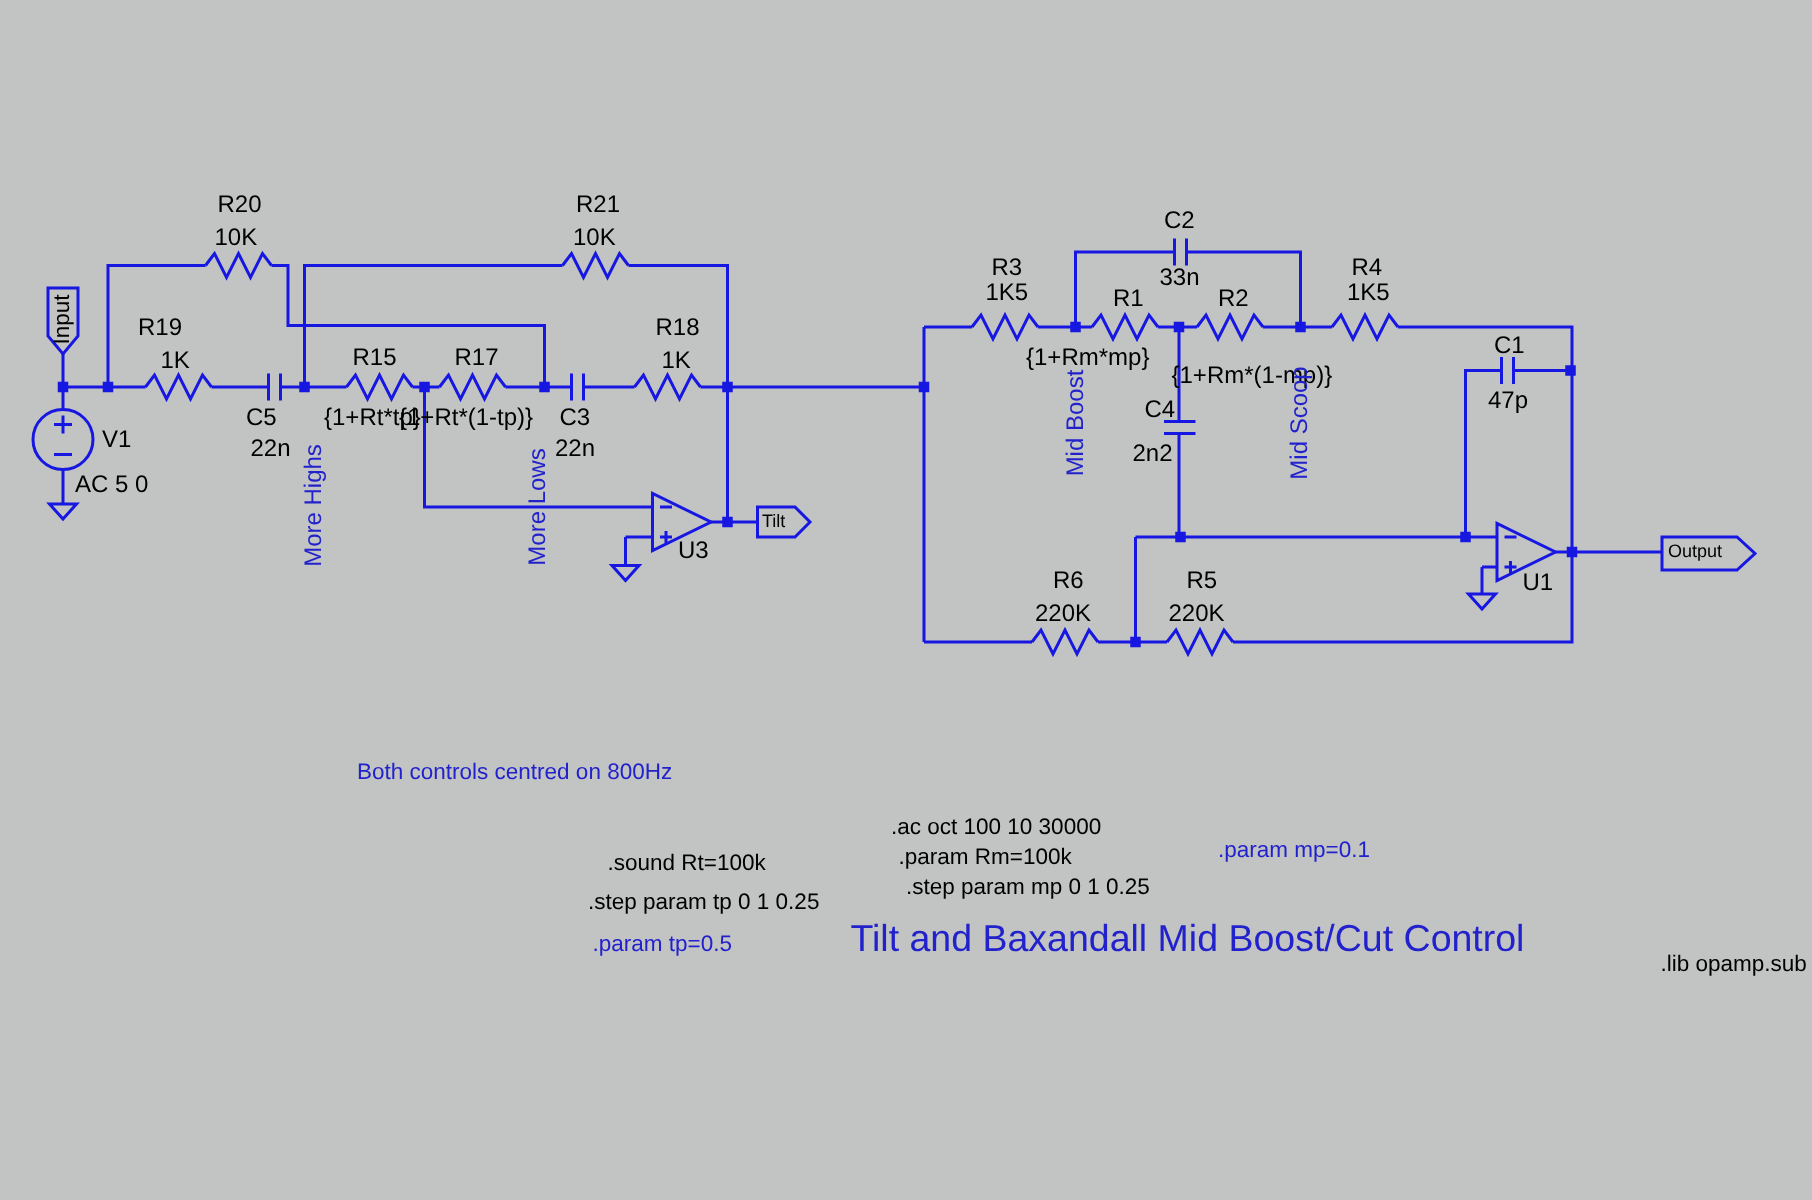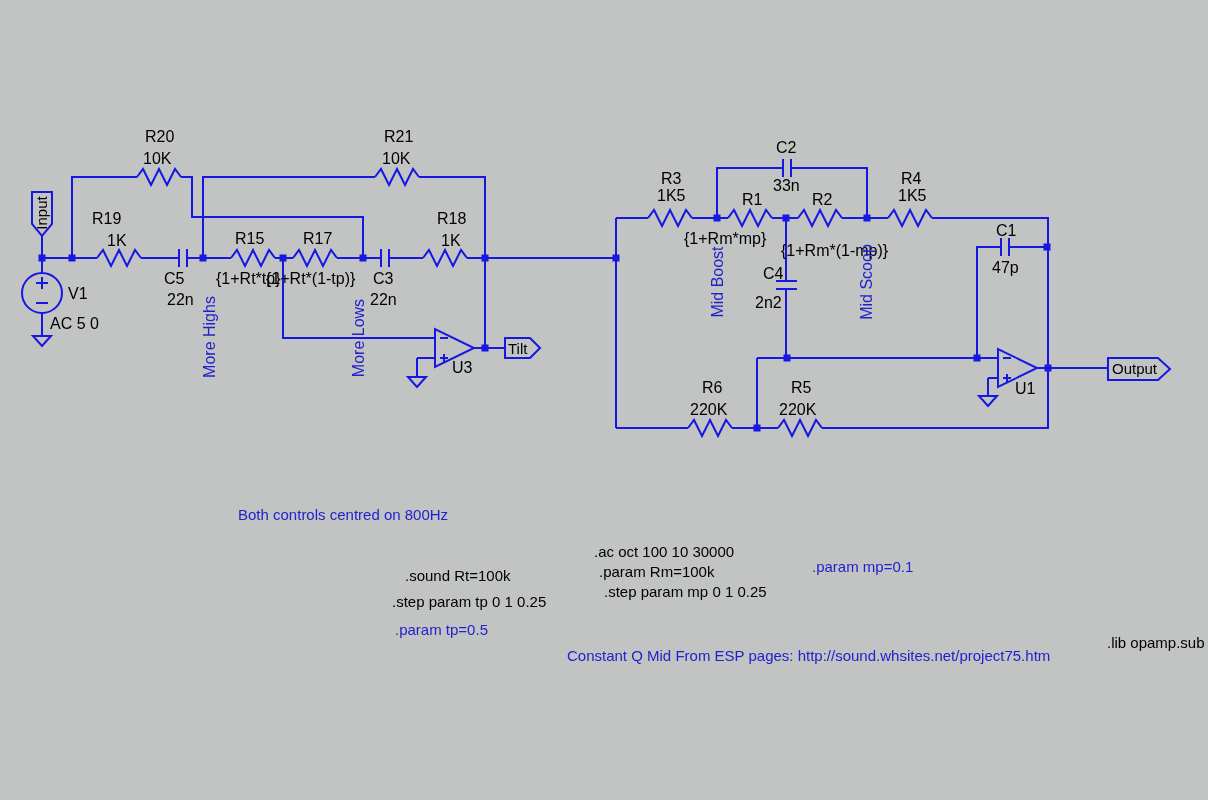--- a/index.html
+++ b/index.html
@@ -16,21 +16,21 @@
   .dir  { color:#000000; font-size:15px; }
   .cmt  { color:#2222cd; font-size:15px; }
   .vcmt {
     color:#2222cd; font-size:16px; width:120px; height:18px;
     text-align:center; transform:rotate(-90deg);
   }
   .vflag {
     color:#000000; font-size:15px; width:80px; height:16px;
     text-align:center; transform:rotate(-90deg);
   }
-  .flagtxt { color:#000000; font-size:15px; }
+  .flagtxt { color:#000000; font-size:12px; }
   .ttl { color:#2222cd; font-size:25px; }
 </style>
 </head>
 <body>
 
 <div id="canvas">
 
   <svg id="schem" width="1208" height="800" viewBox="0 0 1208 800">
     <defs>
       <polyline id="rz" points="0,0 6,-8 14,8 22,-8 30,8 38,-8 44,0"></polyline>
@@ -204,21 +204,21 @@
   <div class="txt flagtxt" style="left:1112px;top:361px">Output</div>
 
   <div class="txt vcmt" style="left:151px;top:328px">More Highs</div>
   <div class="txt vcmt" style="left:300px;top:329px">More Lows</div>
   <div class="txt vcmt" style="left:659px;top:273px">Mid Boost</div>
   <div class="txt vcmt" style="left:808px;top:273px">Mid Scoop</div>
 
   <div class="txt cmt" style="left:238px;top:507px">Both controls centred on 800Hz</div>
   <div class="txt cmt" style="left:395px;top:622px">.param tp=0.5</div>
   <div class="txt cmt" style="left:812px;top:559px">.param mp=0.1</div>
-  <div class="txt cmt" style="left:567px;top:648px">Constant Q Mid From ESP pages: http://sound.whsites.net/project75.htm</div>
+  <div class="txt ttl" style="left:567px;top:613px">Tilt and Baxandall Mid Boost/Cut Control</div>
 
   <div class="txt dir" style="left:405px;top:568px">.sound Rt=100k</div>
   <div class="txt dir" style="left:392px;top:594px">.step param tp 0 1 0.25</div>
   <div class="txt dir" style="left:594px;top:544px">.ac oct 100 10 30000</div>
   <div class="txt dir" style="left:599px;top:564px">.param Rm=100k</div>
   <div class="txt dir" style="left:604px;top:584px">.step param mp 0 1 0.25</div>
   <div class="txt dir" style="left:1107px;top:635px">.lib opamp.sub</div>
 
 </div>
 

